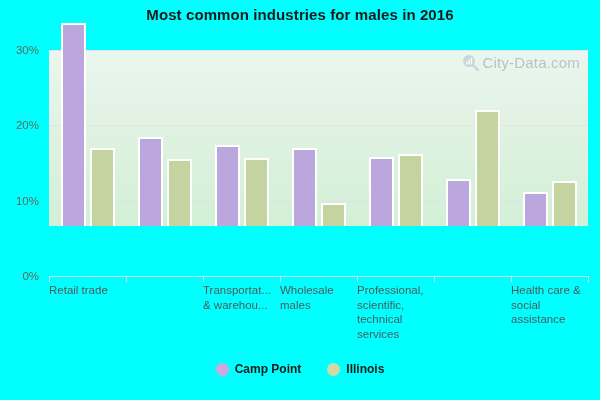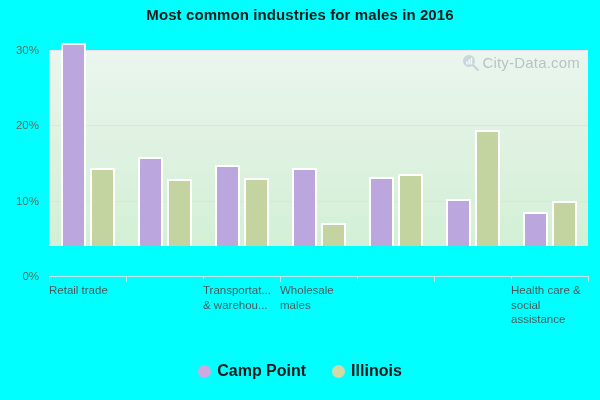--- a/index.html
+++ b/index.html
@@ -35,21 +35,21 @@
     color: #1a1a1a;
     letter-spacing: 0.1px;
   }
 
   
   #plot-area {
     position: absolute;
     left: 49px;
     top: 50px;
     width: 539px;
-    height: 196px;
+    height: 176px;
     background: linear-gradient(to bottom, #eaf6ee 0%, #e0f2e2 45%, #d2f0d6 100%);
   }
 
   .gridline {
     position: absolute;
     left: 0;
     width: 100%;
     height: 1px;
     background: #e6d9e8;
     opacity: 0.75;
@@ -162,21 +162,21 @@
     gap: 6px;
   }
   .legend-swatch {
     width: 13px;
     height: 13px;
     border-radius: 50%;
   }
   .legend-swatch.series-0 { background: #cfa8e0; }
   .legend-swatch.series-1 { background: #d3d9a5; }
   .legend-label {
-    font-size: 16px;
+    font-size: 12px;
     font-weight: bold;
     color: #1a1a1a;
   }
 </style>
 </head>
 <body>
 
 <div id="chart-root">
 
   <div id="chart-title">Most common industries for males in 2016</div>
@@ -246,20 +246,21 @@
       <div class="x-tick" style="left: 280px;"></div>
       <div class="x-tick" style="left: 357px;"></div>
       <div class="x-tick" style="left: 434px;"></div>
       <div class="x-tick" style="left: 511px;"></div>
       <div class="x-tick" style="left: 588px;"></div>
     </div>
   <div id="x-axis-labels">
       <div class="x-cat-label" style="left: 0px; width: 77px;">Retail trade</div>
       <div class="x-cat-label" style="left: 154px; width: 77px;">Transportat... &amp; warehou...</div>
       <div class="x-cat-label" style="left: 231px; width: 77px;">Wholesale males</div>
+      <div class="x-cat-label" style="left: 308px; width: 77px;">Professional, scientific, technical services</div>
       <div class="x-cat-label" style="left: 462px; width: 77px;">Health care &amp; social assistance</div>
     </div>
 
   <div id="legend">
       <div class="legend-item">
         <span class="legend-swatch series-0"></span>
         <span class="legend-label">Camp Point</span>
       </div>
       <div class="legend-item">
         <span class="legend-swatch series-1"></span>

